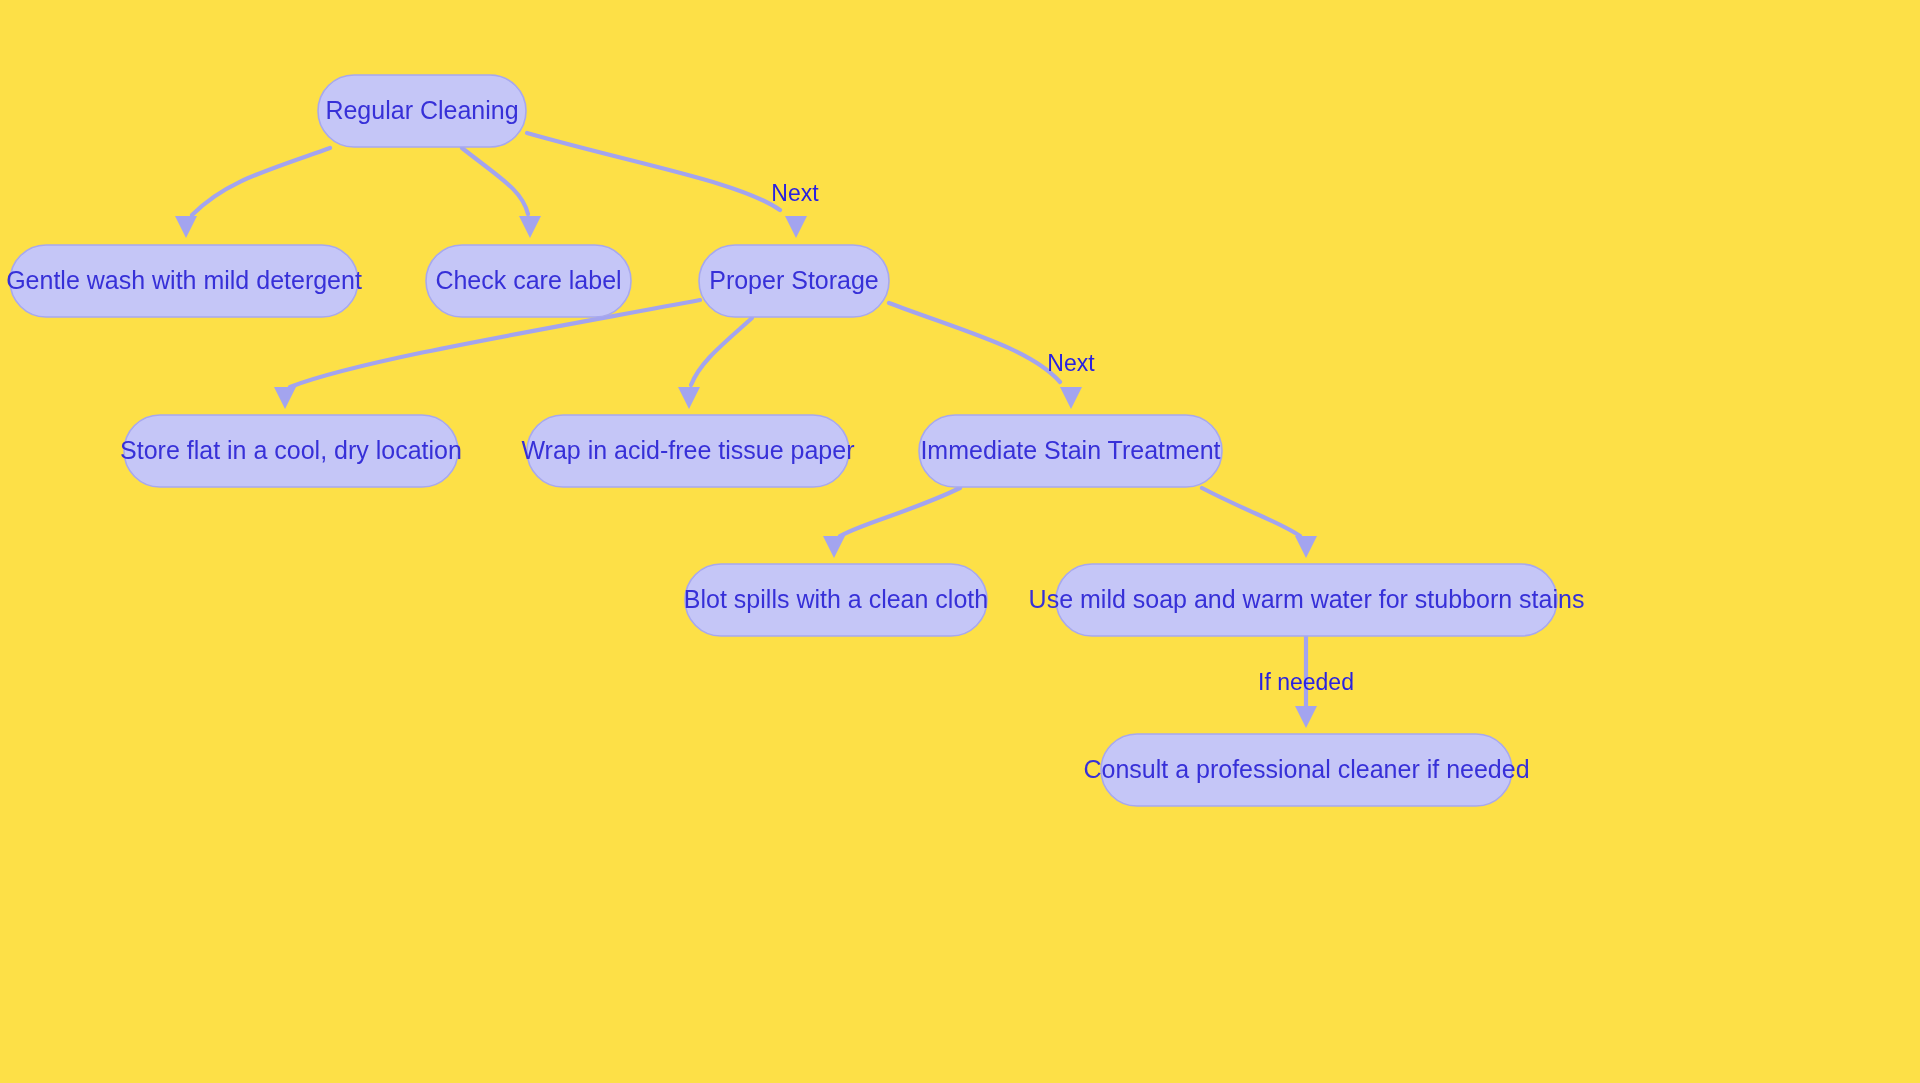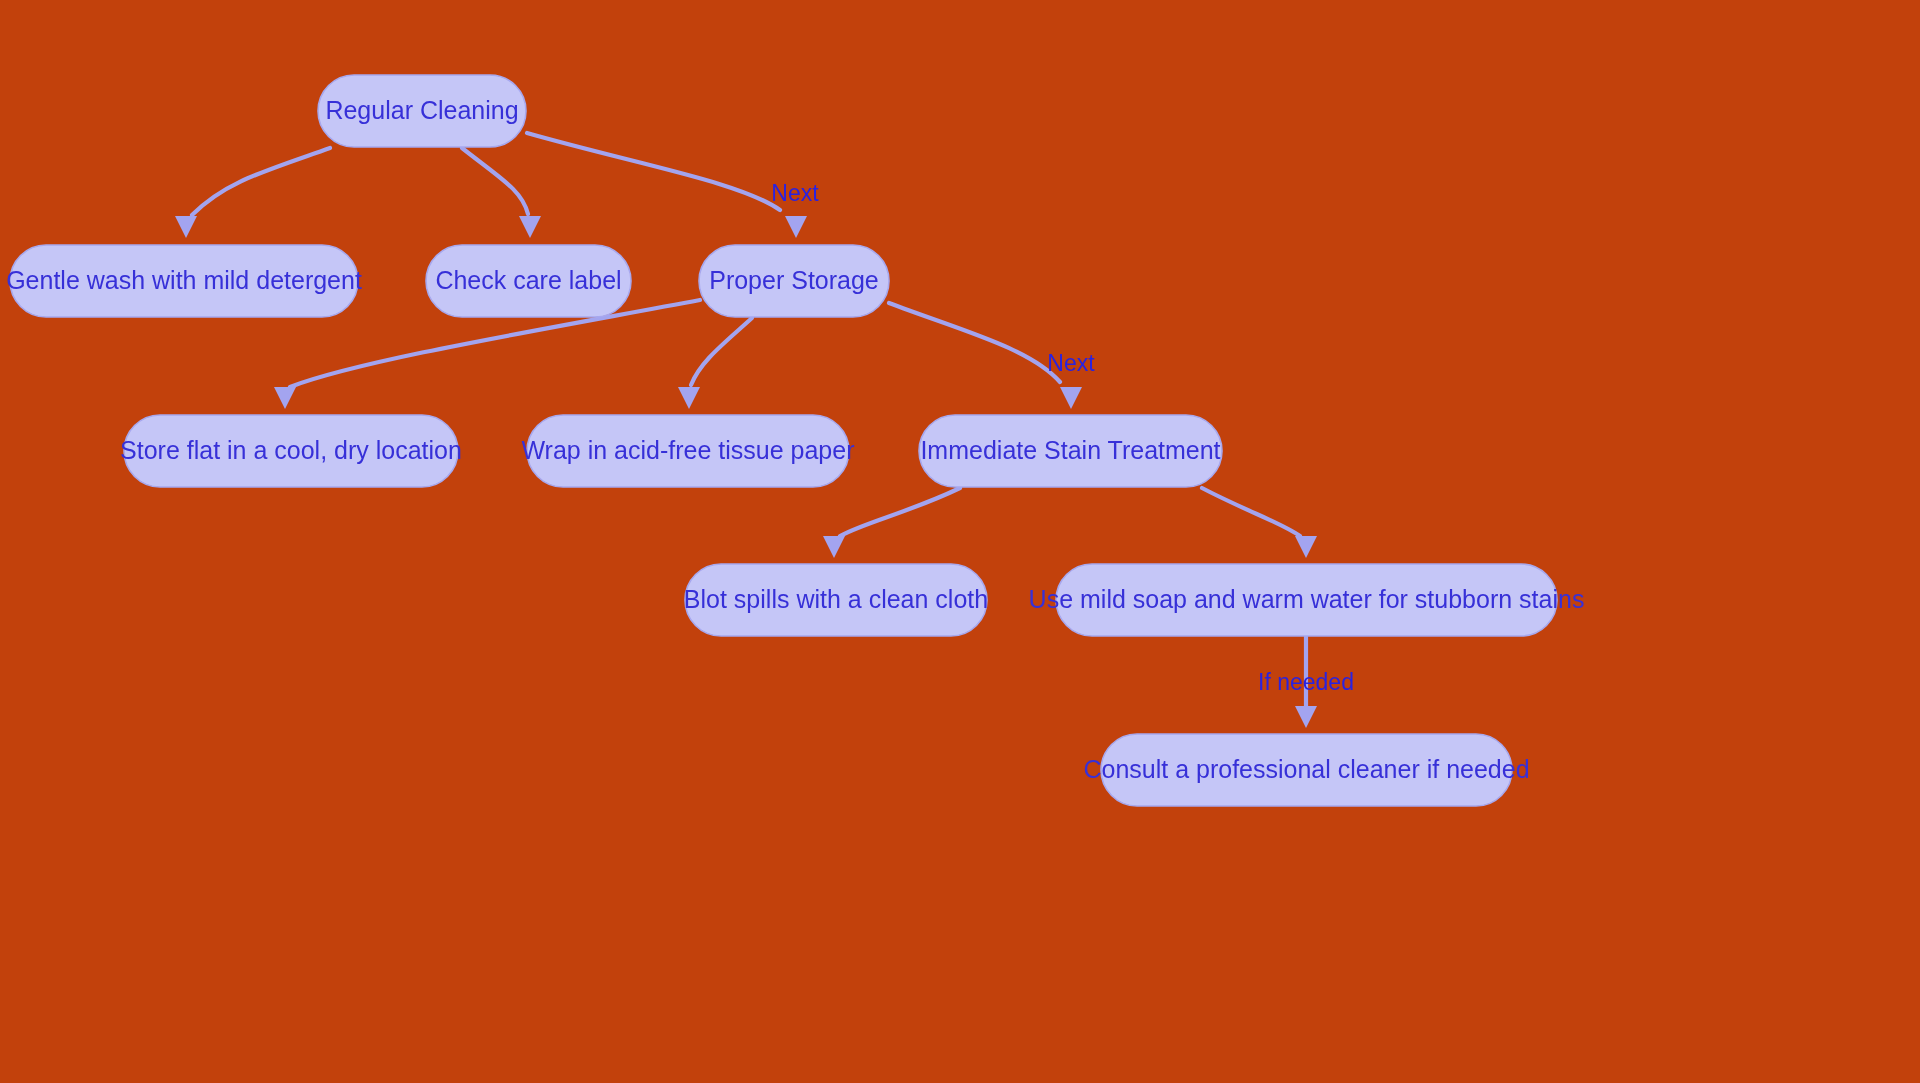--- a/index.html
+++ b/index.html
@@ -11,21 +11,21 @@
   body {
     width: 1920px;
     height: 1083px;
     overflow: hidden;
     font-family: "Liberation Sans", sans-serif;
   }
   #diagram-root {
     position: relative;
     width: 1920px;
     height: 1083px;
-    background: #c2410c;
+    background: #fde047;
   }
   svg#flow-svg {
     display: block;
     width: 1920px;
     height: 1083px;
   }
   .node-shape {
     fill: #c5c6f7;
     stroke: #a7a8ef;
     stroke-width: 1.6;

